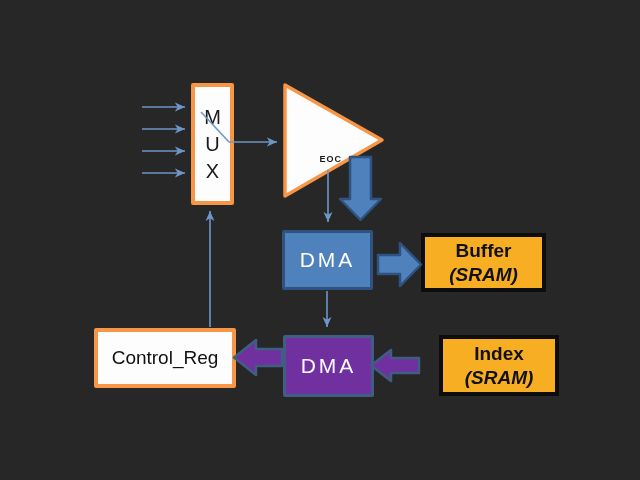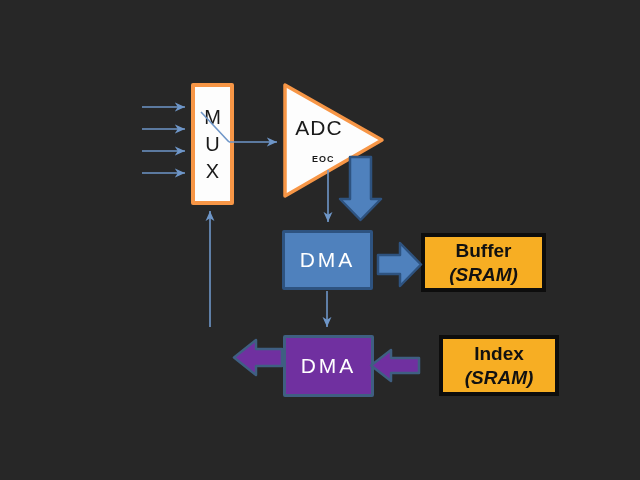--- a/index.html
+++ b/index.html
@@ -55,21 +55,21 @@
     left: 293px; top: 116px; width: 52px;
     text-align: center;
     font-size: 21px;
     letter-spacing: 1px;
     color: #1a1a1a;
     z-index: 1;
   }
   .eoc-label {
     position: absolute;
     left: 312px; top: 154px; width: 30px;
-    text-align: left;
+    text-align: right;
     font-size: 9px;
     font-weight: bold;
     letter-spacing: 1px;
     color: #1a1a1a;
     z-index: 1;
   }
 
   
   .dma-buffer {
     left: 282px; top: 230px; width: 91px; height: 60px;
@@ -130,41 +130,43 @@
   <svg class="layer z0" viewBox="0 0 640 480">
     <polygon points="285,85 285,196 382,140" fill="#FDFDFD" stroke="#F79646" stroke-width="3.5" stroke-linejoin="round"></polygon>
   </svg>
 
   <div class="block mux z1">
     <div class="mux-label">M
 U
 X</div>
   </div>
 
-  <div class="adc-label">ADC</div>
   <div class="eoc-label">EOC</div>
 
   <div class="block dma-buffer z1">
     <div class="dma-label">DMA</div>
   </div>
 
   <div class="block dma-index z1">
     <div class="dma-label">DMA</div>
   </div>
 
   <div class="block sram buffer-sram z1">
     <div class="sram-title">Buffer</div>
     <div class="sram-subtitle">(SRAM)</div>
   </div>
 
   <div class="block sram index-sram z1">
     <div class="sram-title">Index</div>
     <div class="sram-subtitle">(SRAM)</div>
   </div>
 
+  <div class="block control-reg z1">
+    <div class="control-reg-label">Control_Reg</div>
+  </div>
 
   <svg class="layer z2" viewBox="0 0 640 480">
     <defs>
       <marker id="arw" viewBox="0 0 10 10" refX="9" refY="5" markerWidth="7" markerHeight="7" orient="auto-start-reverse">
         <path d="M0,1 L9,5 L0,9 L2.5,5 Z" fill="#6E96C8"></path>
       </marker>
     </defs>
 
     <g stroke="#6E96C8" stroke-width="1.6">
       <line x1="142" y1="107" x2="185" y2="107" marker-end="url(#arw)"></line>

